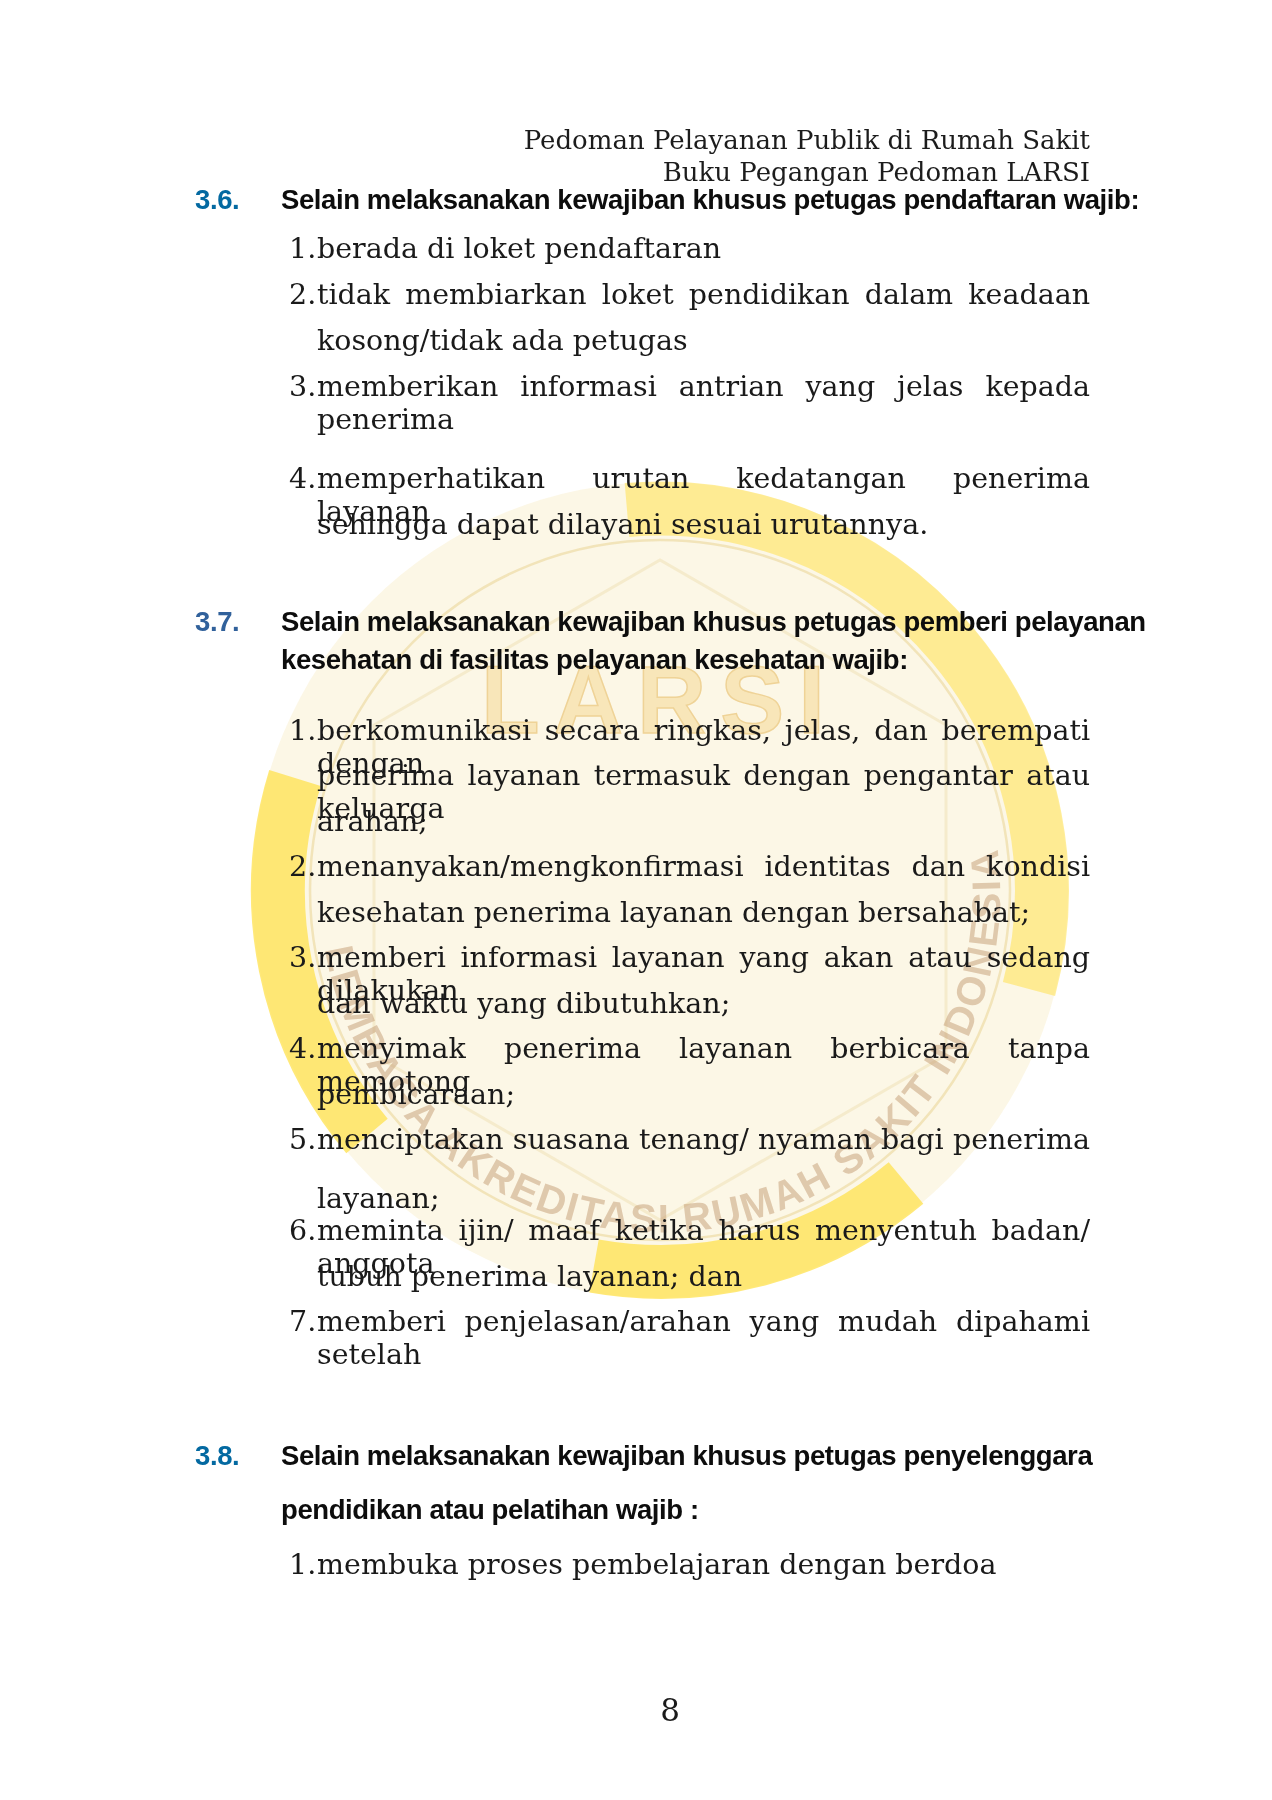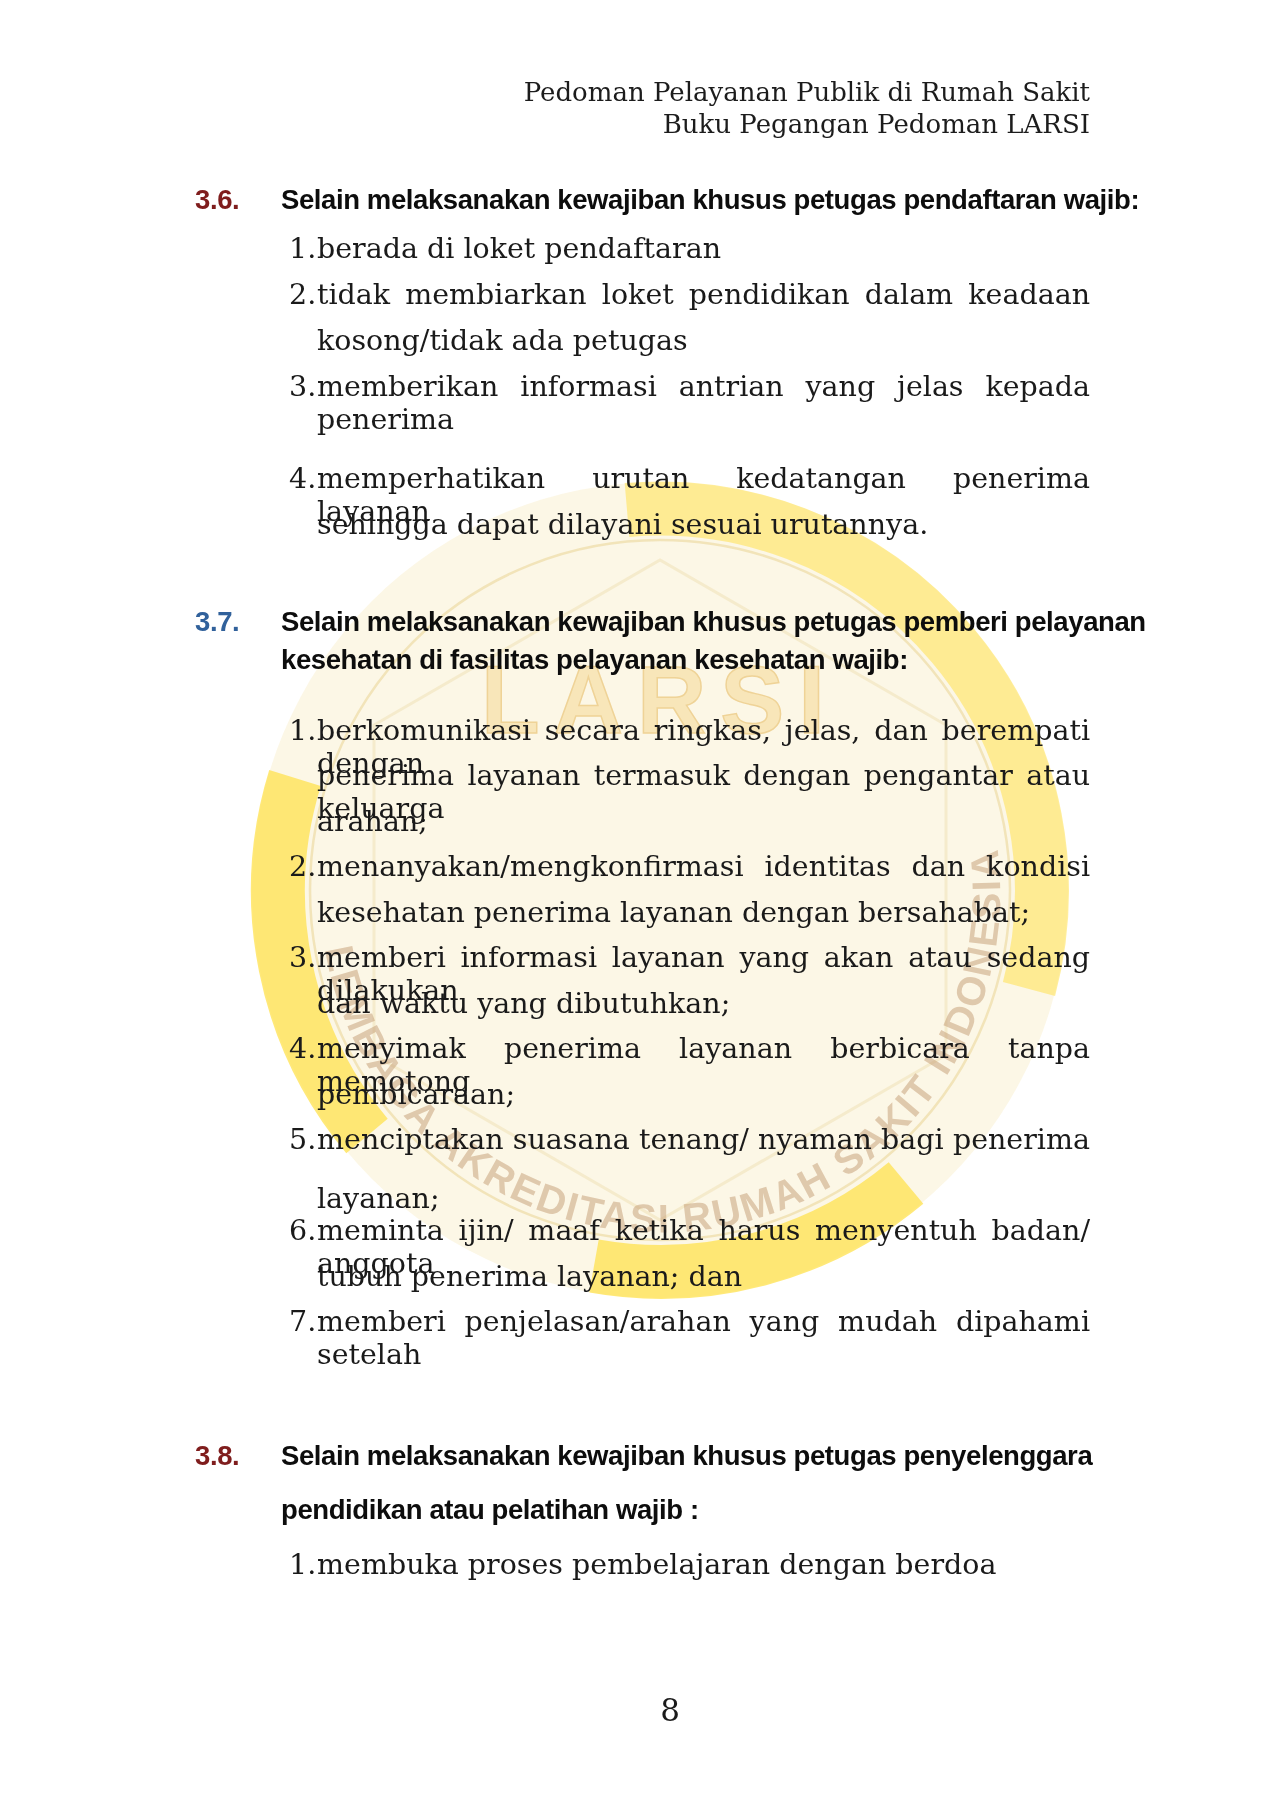--- a/index.html
+++ b/index.html
@@ -15,38 +15,39 @@
   .layer{position:absolute;left:0;top:0;width:1272px;height:1800px;z-index:1;}
 
   .hdr{
     position:absolute;
     left:400px;width:690px;
     text-align:right;
     font-size:26px;
     line-height:32px;
     color:#1c1c1c;
     white-space:nowrap;
+    margin-top:48px;
   }
 
   .sec-head{
     position:absolute;
     left:281px;width:809px;
     font-family:"Liberation Sans", sans-serif;
     font-weight:700;
     font-size:27.5px;
     letter-spacing:-0.4px;
     color:#0d0d0d;
     white-space:nowrap;
   }
   .sec-num{
     position:absolute;
     left:-86px;top:0;
     font-family:"Liberation Sans", sans-serif;
     font-weight:700;
-    color:#7f1d1d;
+    color:#0369a1;
   }
   .sec-num.blue{color:#31619B;}
 
   .li{
     position:absolute;
     left:317px;width:773px;
     font-size:28.5px;
     color:#1a1a1a;
     white-space:normal;
   }

